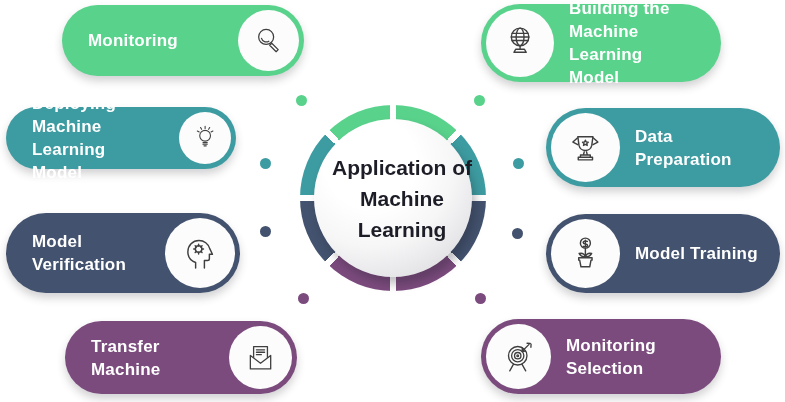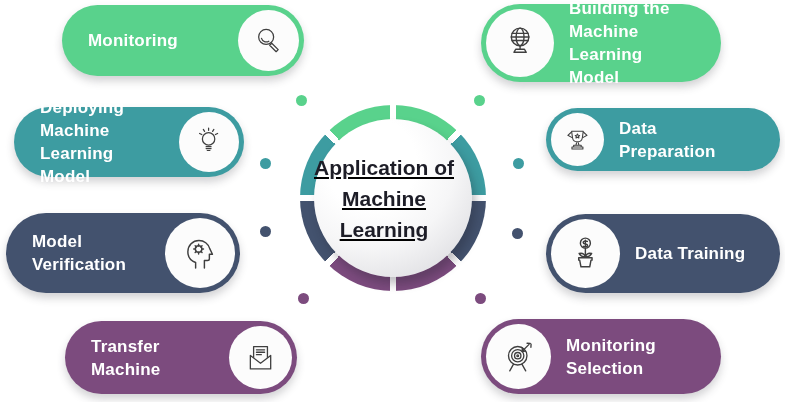--- a/index.html
+++ b/index.html
@@ -30,41 +30,41 @@
     flex:0 0 auto;height:calc(100% - 10px);aspect-ratio:1/1;border-radius:50%;
     background:var(--icon-bg);display:flex;align-items:center;justify-content:center;
   }
   .pill.left .icon-circle{margin-right:5px;}
   .pill.right .icon-circle{margin-left:5px;}
   .icon-circle svg{width:62%;height:62%;}
   .icon-circle svg *{stroke:var(--icon-stroke);stroke-width:1.6;fill:none;stroke-linecap:round;stroke-linejoin:round;}
   .icon-circle svg .filled{fill:var(--icon-bg);}
 
   #pill-monitoring{left:62px;top:5px;width:242px;height:71px;background:var(--green);}
-  #pill-deploying{left:14px;top:107px;width:230px;height:70px;background:var(--teal);}
+  #pill-deploying{left:6px;top:107px;width:230px;height:62px;background:var(--teal);}
   #pill-verification{left:6px;top:213px;width:234px;height:80px;background:var(--navy);}
   #pill-transfer{left:65px;top:321px;width:232px;height:73px;background:var(--purple);}
   #pill-building{left:481px;top:4px;width:240px;height:78px;background:var(--green);}
-  #pill-dataprep{left:546px;top:108px;width:234px;height:63px;background:var(--teal);align-items:center;}
+  #pill-dataprep{left:546px;top:108px;width:234px;height:79px;background:var(--teal);align-items:center;}
   #pill-training{left:546px;top:214px;width:234px;height:79px;background:var(--navy);}
   #pill-paramsel{left:481px;top:319px;width:240px;height:75px;background:var(--purple);}
 
   #center-ring{
     position:absolute;left:300px;top:105px;width:186px;height:186px;border-radius:50%;
     background:conic-gradient(from -45deg,
       #fff 0deg 2deg, var(--green) 2deg 43deg, #fff 43deg 47deg, var(--green) 47deg 88deg, #fff 88deg 92deg,
       var(--teal) 92deg 133deg, #fff 133deg 137deg, var(--navy) 137deg 178deg, #fff 178deg 182deg,
       var(--purple) 182deg 223deg, #fff 223deg 227deg, var(--purple) 227deg 268deg, #fff 268deg 272deg,
       var(--navy) 272deg 313deg, #fff 313deg 317deg, var(--teal) 317deg 358deg, #fff 358deg 360deg);
   }
   #center-sphere{
     position:absolute;inset:14px;border-radius:50%;
     background:radial-gradient(circle at 36% 28%, #ffffff 30%, #f6f6f7 55%, #e3e3e6 80%, #c9c9cd 100%);
     box-shadow:4px 7px 10px rgba(30,30,40,.28);
-    display:flex;align-items:center;justify-content:flex-start;text-align:center;text-decoration:underline;
+    display:flex;align-items:center;justify-content:flex-end;text-align:center;
   }
   #center-title{
     font-size:21px;line-height:31px;font-weight:700;color:var(--center-text);white-space:pre-line;
   }
   .dot{position:absolute;width:11px;height:11px;border-radius:50%;}
   .dot.green{background:var(--green);}
   .dot.teal{background:var(--teal);}
   .dot.navy{background:var(--navy);}
   .dot.purple{background:var(--purple);}
   #dot-l-green{left:296px;top:95px;}
@@ -158,21 +158,21 @@
   <div class="pill right" id="pill-training">
     <div class="icon-circle">
       <svg viewBox="0 0 48 48">
         <circle cx="24" cy="12.5" r="5.6"></circle>
         <path d="M24 9.3 v6.4 M26.2 10.6 c-2.5 -1 -4.7 -.1 -4.7 1.1 0 2.4 5 1.2 5 3.4 0 1.4 -2.6 2 -4.9 1"></path>
         <path d="M24 18.2 V28"></path>
         <path d="M24 27.5 c-2.5 .5 -5.5 -.5 -7 -3.5 3.5 -.8 6 .8 7 3.5 z M24 27.5 c2.5 .5 5.5 -.5 7 -3.5 -3.5 -.8 -6 .8 -7 3.5 z"></path>
         <path d="M16.5 29 h15 v2.6 h-1.2 l-1.4 7.4 H19 l-1.4 -7.4 h-1.1 z"></path>
       </svg>
     </div>
-    <div class="pill-label">Data Training</div>
+    <div class="pill-label">Model Training</div>
   </div>
 
   <div class="pill right" id="pill-paramsel">
     <div class="icon-circle">
       <svg viewBox="0 0 48 48">
         <circle cx="23.5" cy="23.5" r="11"></circle>
         <circle cx="23.5" cy="23.5" r="7.3"></circle>
         <circle cx="23.5" cy="23.5" r="3.8"></circle>
         <circle cx="23.5" cy="23.5" r="1"></circle>
         <path d="M28.5 18.5 L37 10 M28.5 18.5 l4.3 -.6 M28.5 18.5 l.6 -4.3 M34.6 8.6 l3.8 .2 M39.2 13.4 l.2 -3.8"></path>

